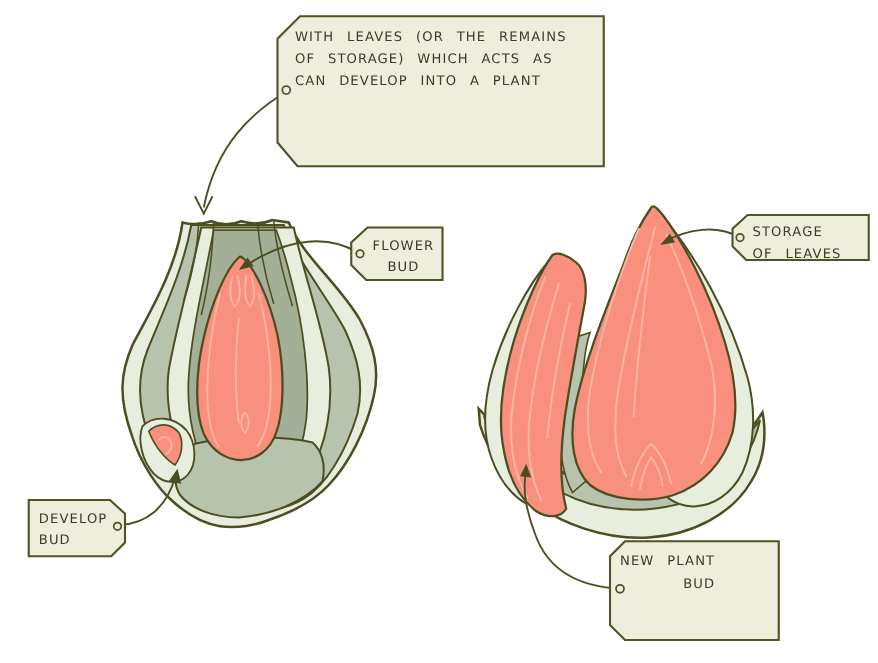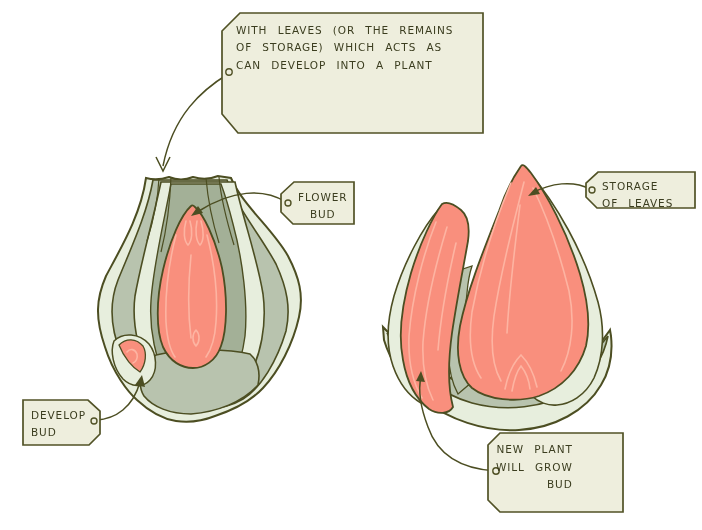--- a/index.html
+++ b/index.html
@@ -199,17 +199,16 @@
     <span>OF LEAVES</span>
   </div>
 
   <div id="lateral-text" class="labeltext">
     <span>DEVELOP</span>
     <span>BUD</span>
   </div>
 
   <div id="newplant-text" class="labeltext">
     <span>NEW PLANT</span>
-    <span>WILL GROW</span>
     <span>BUD</span>
   </div>
 
 </div>
 
 </body></html>

